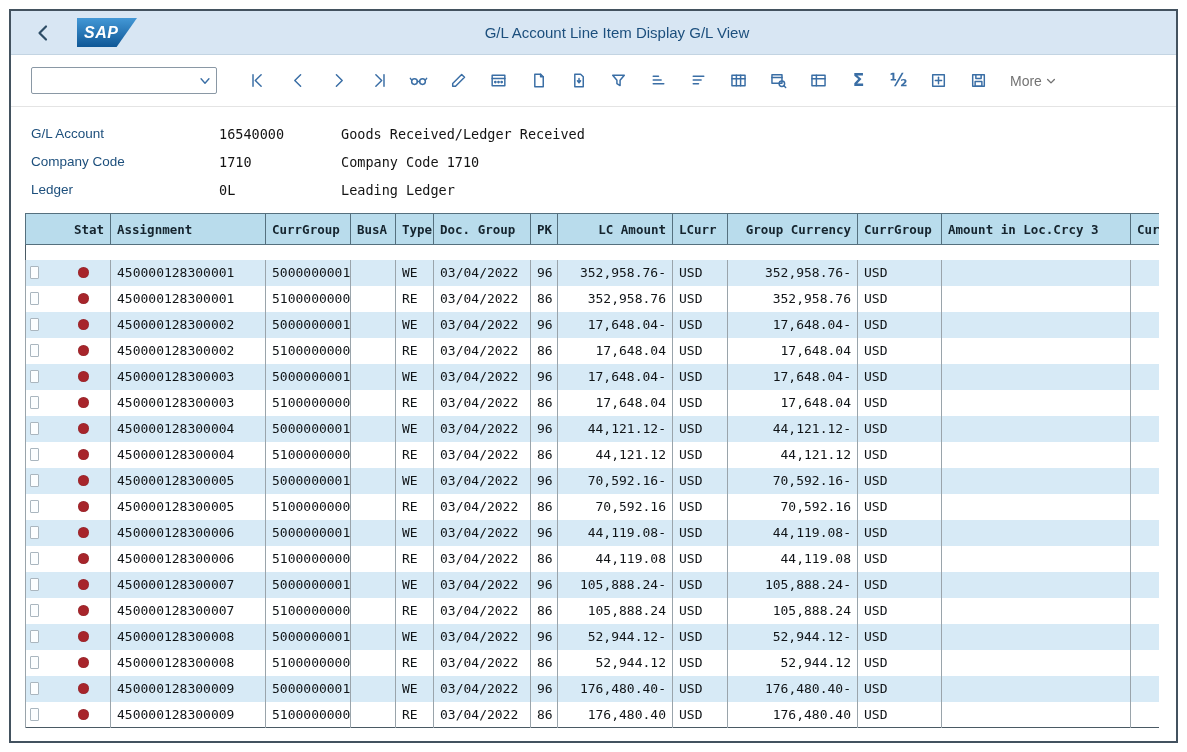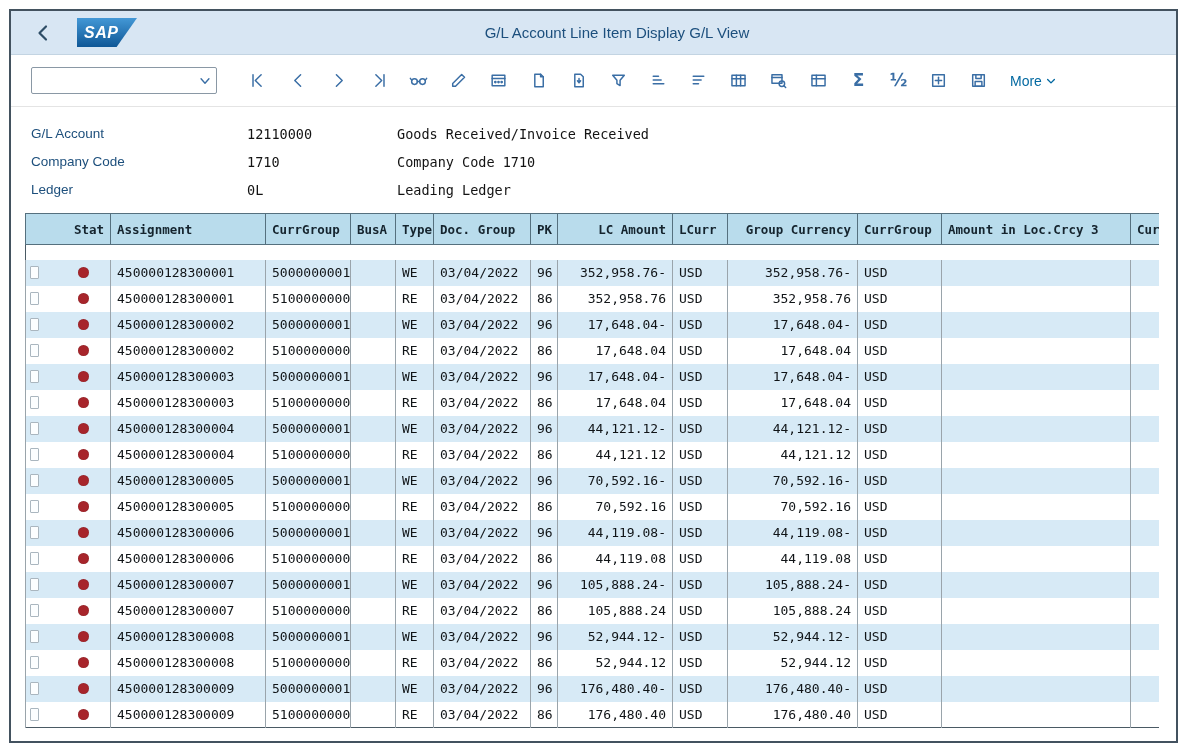--- a/index.html
+++ b/index.html
@@ -29,25 +29,25 @@
   .titlebar .title{position:absolute;left:0;right:0;text-align:center;font-size:15px;font-weight:400;color:var(--title-text);z-index:1;margin-left:47px;}
 
   
   .toolbar{flex:0 0 52px;background:#fff;border-bottom:1px solid #e4e4e4;display:flex;align-items:center;padding-left:20px;}
   .combobox{width:186px;height:27px;border:1px solid #8a98a5;border-radius:2px;display:flex;align-items:center;margin-right:26px;background:#fff;}
   .combobox input{flex:1;border:none;outline:none;height:100%;padding:0 6px;font-size:13px;min-width:0;background:transparent;font-family:"Liberation Sans",sans-serif;}
   .cb-chevron{width:22px;display:flex;justify-content:center;color:var(--icon-blue);cursor:pointer;}
   .tb-icons{display:flex;align-items:center;gap:9px;}
   .tbtn{width:31px;height:30px;border:none;background:none;display:flex;align-items:center;justify-content:center;color:var(--icon-blue);cursor:pointer;}
   .tbtn .glyph{font-size:17px;font-weight:bold;font-family:"DejaVu Sans",sans-serif;line-height:1;}
-  .more-btn{margin-left:16px;border:none;background:none;color:#0369a1;font-size:14px;display:flex;align-items:center;gap:3px;cursor:pointer;font-family:"Liberation Sans",sans-serif;}
+  .more-btn{margin-left:16px;border:none;background:none;color:#737373;font-size:14px;display:flex;align-items:center;gap:3px;cursor:pointer;font-family:"Liberation Sans",sans-serif;}
 
   
   .info{padding:13px 0 0 20px;flex:0 0 auto;}
-  .info-row{display:flex;line-height:28px;font-size:13.5px;gap:28px;}
+  .info-row{display:flex;line-height:28px;font-size:13.5px;}
   .info-label{width:188px;color:var(--label-blue);}
   .info-value{width:122px;font-family:"DejaVu Sans Mono",monospace;color:#131313;}
   .info-desc{font-family:"DejaVu Sans Mono",monospace;color:#131313;}
 
   
   .grid-wrap{margin:9px 17px 0 14px;flex:1;overflow:hidden;}
   table.grid{border-collapse:collapse;table-layout:fixed;width:1165px;
              font-family:"DejaVu Sans Mono",monospace;font-size:13px;color:#101417;
              border:1px solid #4a5a64;}
   .grid th{background:var(--header-cell-bg);border:1px solid #55707e;height:31px;
@@ -218,22 +218,22 @@
         <svg width="12" height="12" viewBox="0 0 16 16" fill="none" stroke="currentColor" stroke-width="1.8" stroke-linecap="round" stroke-linejoin="round">
             <path d="M3.5 6 L8 10.5 L12.5 6"></path>
           </svg>
       </span>
     </button>
   </div>
 
   <section class="info">
     <div class="info-row">
       <span class="info-label">G/L Account</span>
-      <span class="info-value">12110000</span>
-      <span class="info-desc">Goods Received/Invoice Received</span>
+      <span class="info-value">16540000</span>
+      <span class="info-desc">Goods Received/Ledger Received</span>
     </div>
     <div class="info-row">
       <span class="info-label">Company Code</span>
       <span class="info-value">1710</span>
       <span class="info-desc">Company Code 1710</span>
     </div>
     <div class="info-row">
       <span class="info-label">Ledger</span>
       <span class="info-value">0L</span>
       <span class="info-desc">Leading Ledger</span>

